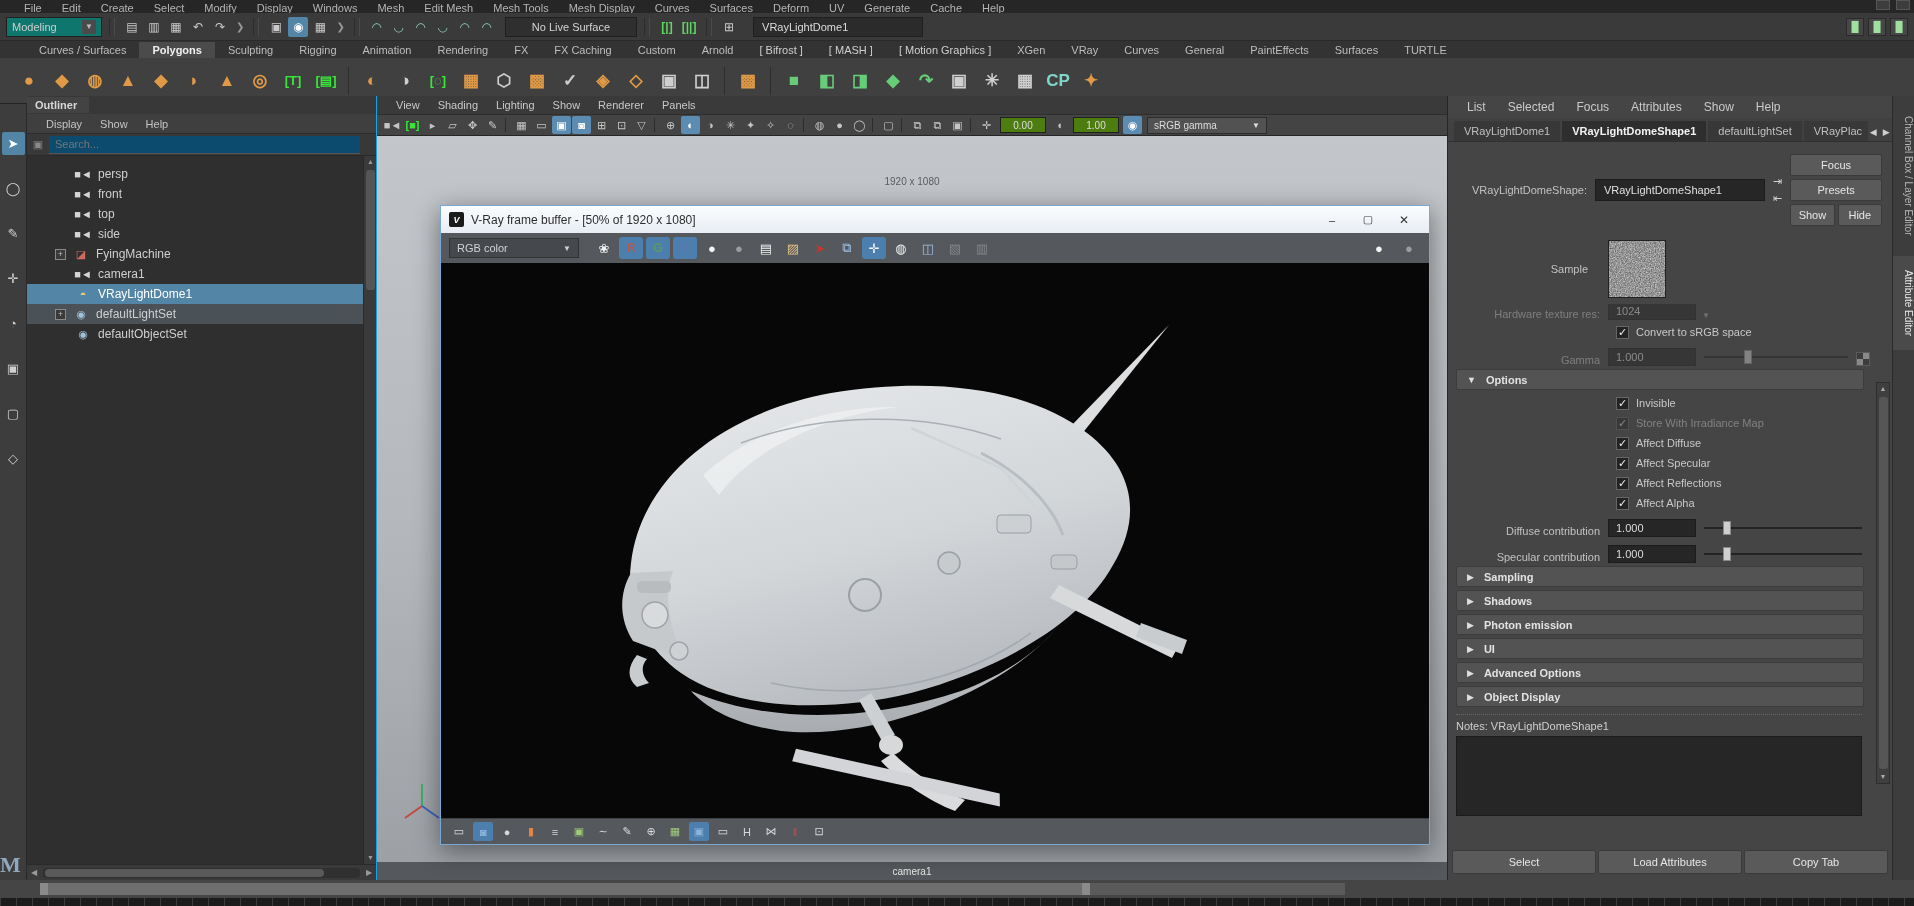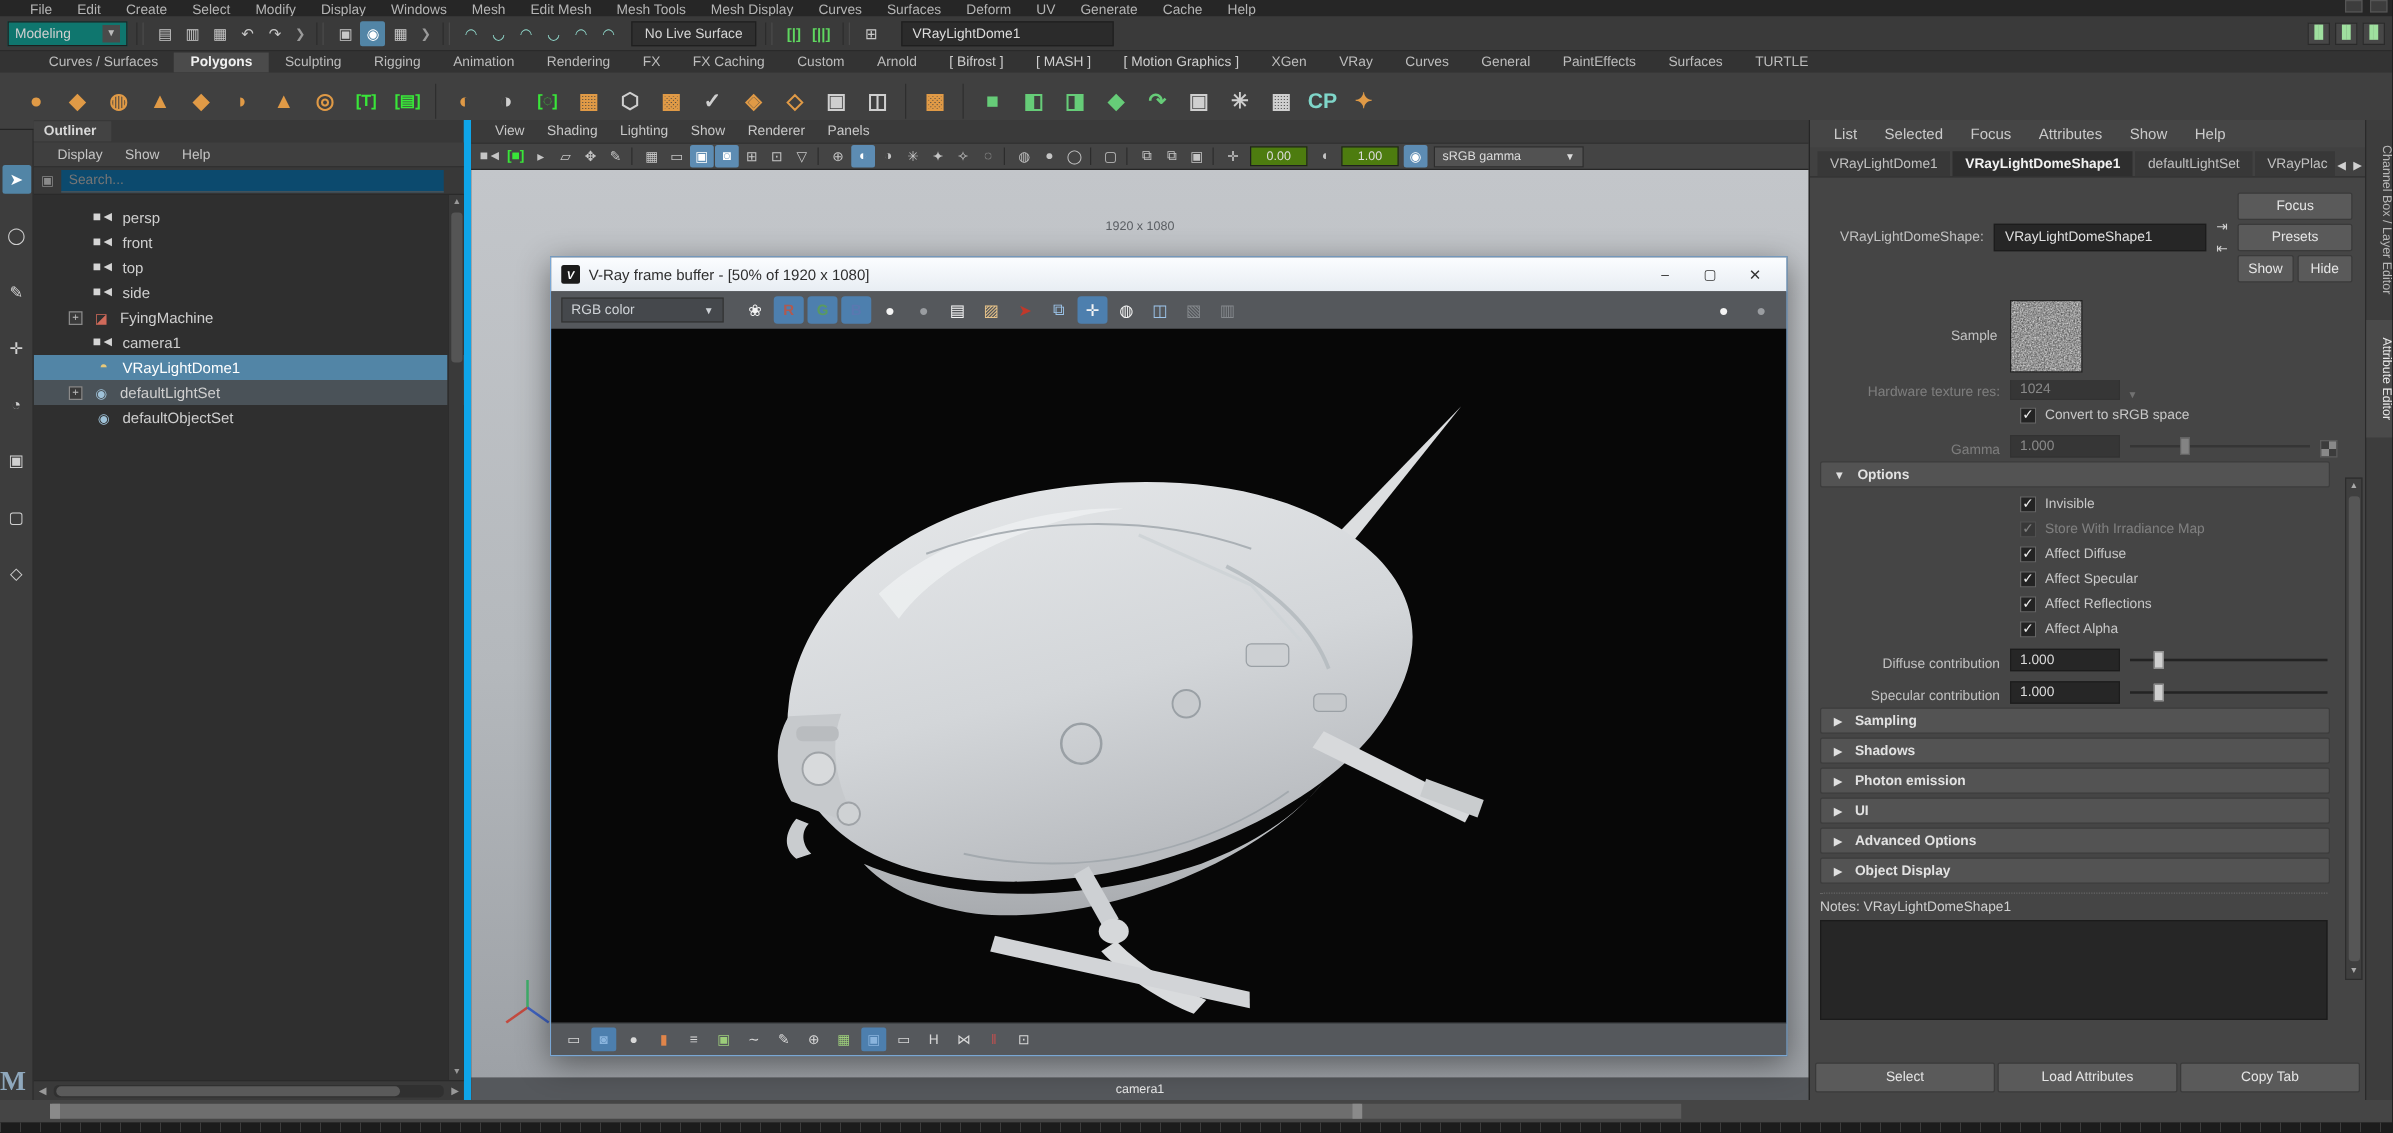--- a/index.html
+++ b/index.html
@@ -16,21 +16,21 @@
   
   .statusline { position:absolute; left:0; top:13px; width:1914px; height:28px; background:#3a3a3a; display:flex; align-items:center; gap:4px; padding:0 6px; border-bottom:1px solid #2a2a2a; }
   .workspace { width:96px; height:20px; background:#0f766e; border:1px solid #1f1f1f; display:flex; align-items:center; justify-content:space-between; padding:0 5px; font-size:11px; color:#cfcfcf; }
   .workspace .dd { width:14px; height:14px; background:#4a4a4a; display:flex; align-items:center; justify-content:center; font-size:8px; color:#bbb; }
   .sl-sep { width:6px; height:18px; border-left:1px solid #2c2c2c; border-right:1px solid #4a4a4a; margin:0 3px; }
   .sl-ico { width:20px; height:20px; display:flex; align-items:center; justify-content:center; font-size:12px; color:#c9c9c9; border-radius:2px; }
   .sl-ico.active { background:#5285a6; color:#fff; }
   .sl-ico.teal { color:#8fd6c9; }
   .sl-ico.green { color:#5fd65f; font-weight:bold; }
   .sl-arrow { color:#9a9a9a; font-size:10px; padding:0 2px; }
-  .no-live { font-size:11px; color:#d5d5d5; background:#2f2f2f; border:1px solid #1f1f1f; height:20px; display:flex; align-items:center; padding:0 10px; margin-left:4px; }
+  .no-live { font-size:11px; color:#d5d5d5; background:#2f2f2f; border:1px solid #1f1f1f; height:20px; display:flex; align-items:center; padding:0 26px; margin-left:4px; }
   .sel-field { width:170px; height:20px; background:#2b2b2b; border:1px solid #1f1f1f; font-size:11px; color:#ddd; display:flex; align-items:center; padding:0 8px; margin-left:10px; }
   .sl-right { margin-left:auto; display:flex; gap:4px; }
   .sl-right .sq { width:18px; height:18px; background:#474747; border:1px solid #2a2a2a; color:#9fe09f; font-size:10px; display:flex; align-items:center; justify-content:center; }
 
   
   .shelf-tabs { position:absolute; left:0; top:41px; width:1914px; height:17px; background:#333333; display:flex; align-items:flex-end; padding-left:26px; }
   .shelf-tab { font-size:11px; color:#bdbdbd; padding:2px 13px; white-space:nowrap; }
   .shelf-tab.active { background:#4b4b4b; color:#f0f0f0; font-weight:bold; }
   .shelf-tab.bracketed { color:#cfcfcf; }
   .shelf-icons { position:absolute; left:0; top:58px; width:1914px; height:46px; background:#404040; display:flex; align-items:center; gap:3px; padding-left:14px; border-bottom:1px solid #242424; }
@@ -42,21 +42,21 @@
   .shelf-ico.bracket { color:#39e639; font-size:13px; }
   .shelf-sep { width:2px; height:28px; border-left:1px solid #2e2e2e; margin:0 4px; }
 
   
   .toolbox { position:absolute; left:0; top:104px; width:27px; height:776px; background:#3d3d3d; display:flex; flex-direction:column; align-items:center; padding-top:28px; gap:22px; border-right:1px solid #2a2a2a; }
   .tool { width:23px; height:23px; display:flex; align-items:center; justify-content:center; font-size:13px; color:#d0d0d0; border-radius:2px; }
   .tool.active { background:#5285a6; color:#fff; }
   .maya-logo { position:absolute; left:0px; bottom:2px; font-size:22px; font-weight:bold; color:#8fa8bd; font-family:"Liberation Serif", serif; }
 
   
-  .outliner { position:absolute; left:27px; top:96px; width:350px; height:784px; background:#383838; display:flex; flex-direction:column; border-right:6px solid #0ea5e9; }
+  .outliner { position:absolute; left:27px; top:96px; width:350px; height:784px; background:#383838; display:flex; flex-direction:column; border-right:1px solid #0ea5e9; }
   .outliner-tab { height:18px; display:flex; align-items:center; }
   .outliner-tab span { background:#434343; font-size:11px; font-weight:bold; color:#d8d8d8; padding:2px 12px 2px 8px; }
   .outliner-menus { height:20px; background:#3f3f3f; display:flex; gap:4px; align-items:center; padding-left:10px; border-bottom:1px solid #2c2c2c; }
   .outliner-menus span { font-size:11px; color:#c5c5c5; padding:0 9px; }
   .outliner-search { height:22px; display:flex; align-items:center; background:#383838; border-bottom:1px solid #2a2a2a; }
   .outliner-search .oico { width:22px; text-align:center; color:#8a8a8a; font-size:11px; }
   .outliner-search input { flex:1; background:#0c4a6e; border:none; border-bottom:1px solid #555; color:#9a9a9a; font-size:11px; height:18px; padding:0 6px; margin-right:16px; outline:none; }
   .otree { flex:1; background:#2f2f2f; position:relative; padding-top:8px; overflow:hidden; }
   .orow { height:20px; display:flex; align-items:center; font-size:12px; color:#cfcfcf; padding-left:28px; position:relative; }
   .orow .toggle { width:11px; height:11px; border:1px solid #8a8a8a; color:#bbb; font-size:9px; line-height:9px; text-align:center; margin-right:6px; background:#3a3a3a; }
@@ -146,21 +146,21 @@
   .ae-row { display:flex; align-items:flex-end; height:24px; margin-bottom:2px; }
   .ae-row .rlabel { width:160px; text-align:right; font-size:11px; color:#c2c2c2; padding-right:8px; white-space:nowrap; }
   .ae-row .rfield { width:88px; height:18px; background:#262626; border:1px solid #1c1c1c; color:#dcdcdc; font-size:11px; display:flex; align-items:center; padding:0 7px; }
   .ae-row .slider { flex:1; height:18px; margin:0 8px; position:relative; }
   .ae-row .slider .track { position:absolute; left:0; right:0; top:8px; height:2px; background:#232323; }
   .ae-row .slider .handle { position:absolute; top:2px; width:8px; height:14px; background:#cfcfcf; border:1px solid #888; }
   .ae-row .mapbtn { width:14px; height:14px; background:
      conic-gradient(#ddd 0 25%, #333 0 50%, #ddd 0 75%, #333 0); border:1px solid #777; }
   .ae-row.dim { opacity:.45; }
   .sample-row { display:flex; align-items:center; margin:4px 0 6px; }
-  .sample-row .rlabel { width:160px; text-align:right; font-size:11px; color:#c2c2c2; padding-right:10px; }
+  .sample-row .rlabel { width:160px; text-align:right; font-size:11px; color:#c2c2c2; padding-right:20px; }
   .swatch { width:58px; height:58px; border:1px solid #222; }
   .ae-check-row { display:flex; align-items:center; height:20px; padding-left:168px; gap:7px; }
   .ae-check-row.dim { opacity:.45; }
   .cb { width:13px; height:13px; background:#232323; border:1px solid #666; display:flex; align-items:center; justify-content:center; color:#f0f0f0; font-size:11px; line-height:11px; }
   .ae-check-row .clabel { font-size:11px; color:#c8c8c8; }
   .ae-section { height:21px; background:#535353; border:1px solid #3c3c3c; border-radius:2px; margin:3px 6px 3px 8px; display:flex; align-items:center; gap:10px; padding-left:10px; }
   .ae-section .tri { font-size:9px; color:#e0e0e0; }
   .ae-section .slabel { font-size:11px; font-weight:bold; color:#e2e2e2; }
   .ae-scroll { position:absolute; right:2px; top:150px; bottom:60px; width:14px; background:#3f3f3f; border:1px solid #2d2d2d; }
   .ae-scroll .sbtn { position:absolute; left:0; width:12px; height:12px; color:#aaa; font-size:7px; text-align:center; line-height:12px; }

